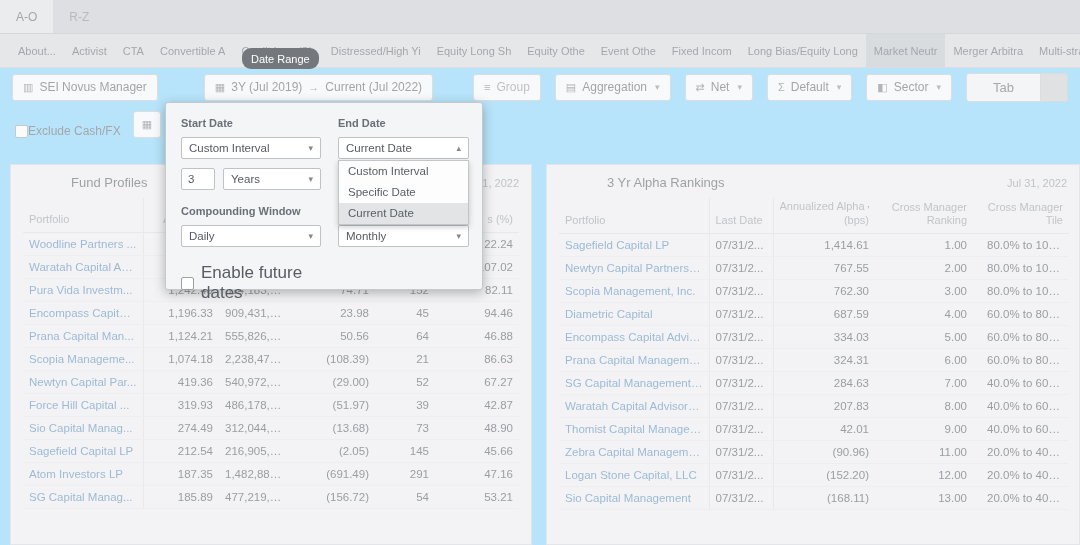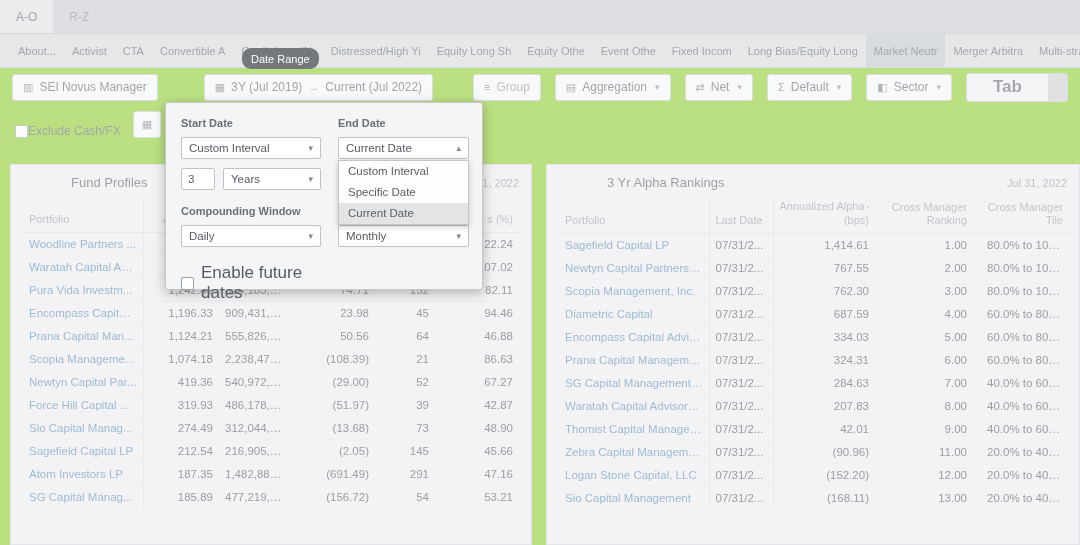--- a/index.html
+++ b/index.html
@@ -1,39 +1,39 @@
 <!DOCTYPE html>
 <html><head>
 <meta charset="utf-8">
 <style>
   * { box-sizing: border-box; margin: 0; padding: 0; }
   html,body { width:1080px; height:545px; }
   body { font-family:"Liberation Sans", sans-serif; background:#dcdfe2; }
-  .screen { position:relative; width:1080px; height:545px; overflow:hidden; background:#84cc16; }
+  .screen { position:relative; width:1080px; height:545px; overflow:hidden; background:#7dd3fc; }
 
   
   .tabbar { height:34px; background:#c6c9cd; display:flex; align-items:stretch; border-bottom:1px solid #b8bbbf; }
   .tab { padding:0 16px; display:flex; align-items:center; font-size:12px; color:#7e848b; cursor:default; }
   .tab.active { background:#dfe2e4; color:#565d64; }
 
   
   .navbar { height:34px; background:#d6d9db; display:flex; align-items:stretch; padding:0 10px; border-bottom:1px solid #c3c6c9; white-space:nowrap; overflow:hidden; }
   .nav-item { padding:0 8px; display:flex; align-items:center; font-size:11px; color:#575d64; }
   .nav-item.active { background:#bfc3c6; }
 
   
   .toolbar { height:38px; display:flex; align-items:center; padding:0 12px; gap:14px; }
   .btn { height:27px; display:inline-flex; align-items:center; gap:6px; padding:0 10px; background:#fafbfb; border:1px solid #c2c6c9; border-radius:3px; font-size:12px; color:#53595f; white-space:nowrap; }
   .btn .icon { font-size:11px; color:#71777d; line-height:1; }
   .btn .caret { font-size:9px; color:#84898e; margin-left:2px; }
   .btn-date { margin-left:32px; }
   .btn-group { margin-left:26px; color:#8a9095; }
   .arrow { color:#8a9095; }
   .segment { margin-left:auto; display:flex; border:1px solid #c2c6c9; border-radius:3px; overflow:hidden; }
-  .seg-btn { height:27px; display:flex; align-items:center; padding:0 26px; font-size:17px; color:#5a6066; background:#f2f3f4;font-weight:bold; }
+  .seg-btn { height:27px; display:flex; align-items:center; padding:0 26px; font-size:13px; color:#5a6066; background:#f2f3f4; }
   .seg-btn.active { background:#c9cdd0; }
   .seg-btn + .seg-btn { border-left:1px solid #c2c6c9; }
 
   
   .subbar { height:32px; display:flex; align-items:flex-end; padding:0 15px; }
   .cb { width:13px; height:13px; border:1px solid #9aa0a6; border-radius:2px; background:#fff; flex:0 0 auto; }
   .cb-label { font-size:12px; color:#575d63; }
   .icon-only { margin-left:12px; padding:0 8px; }
 
   

